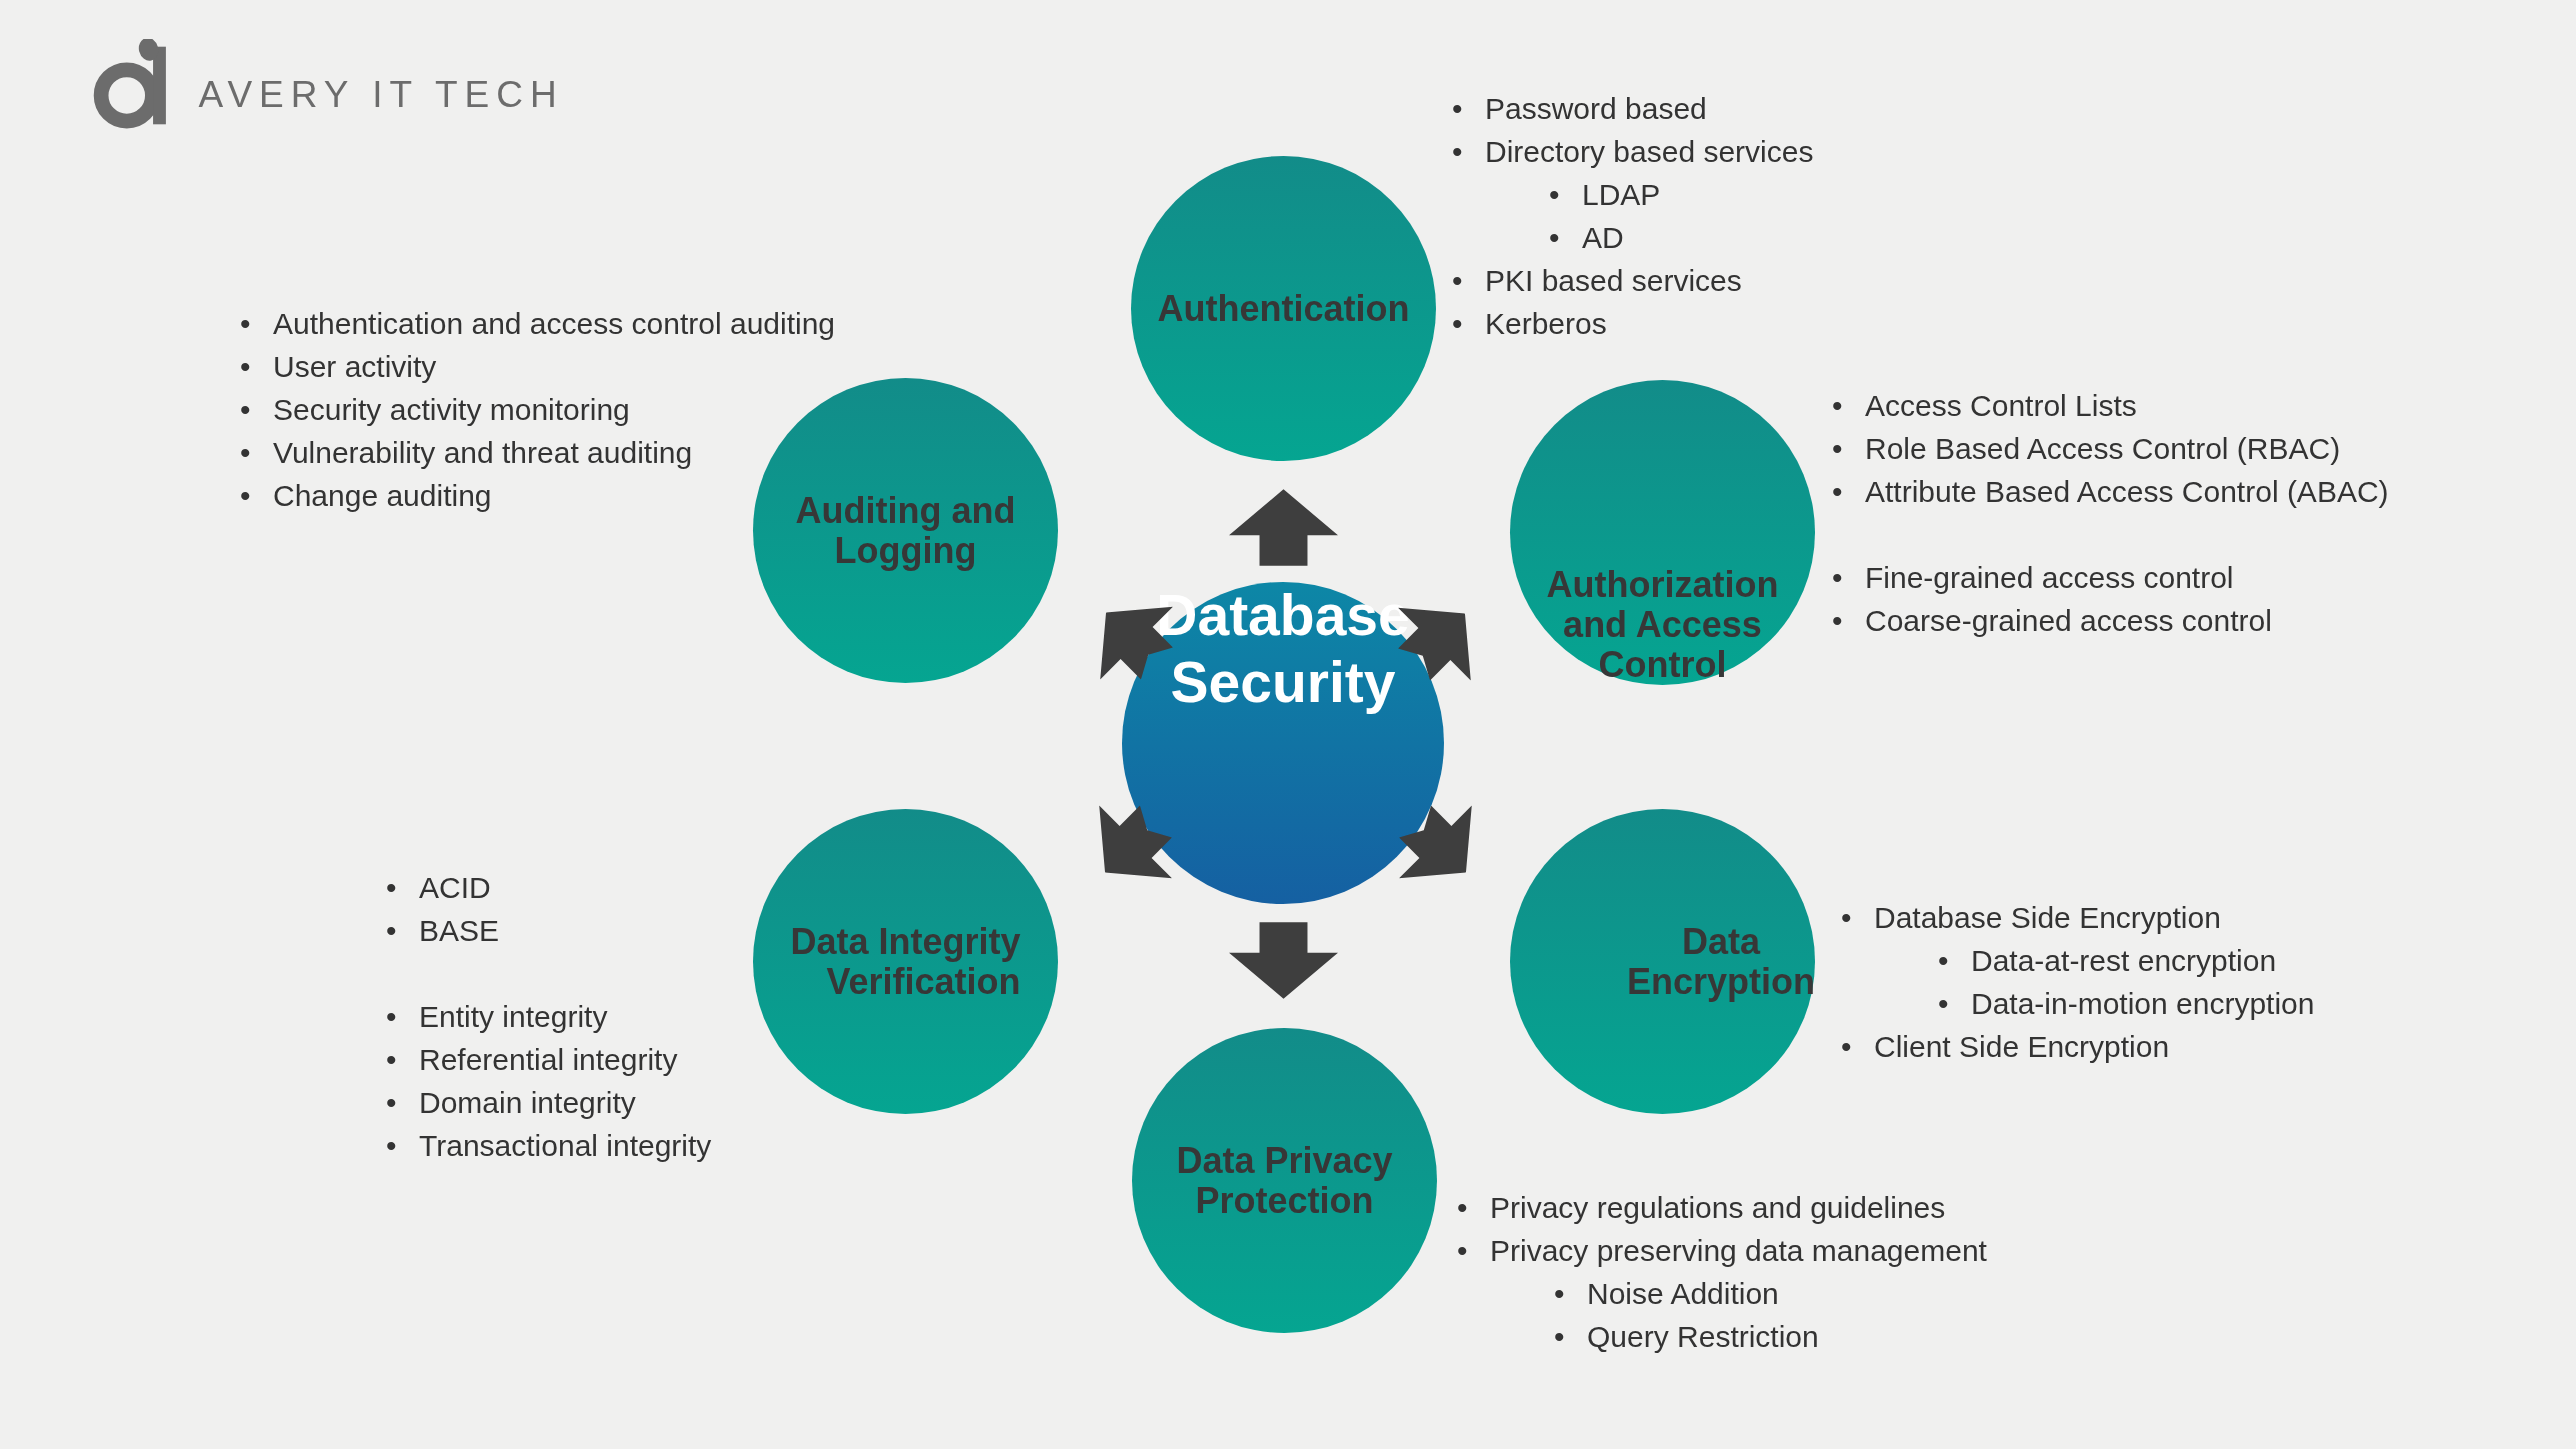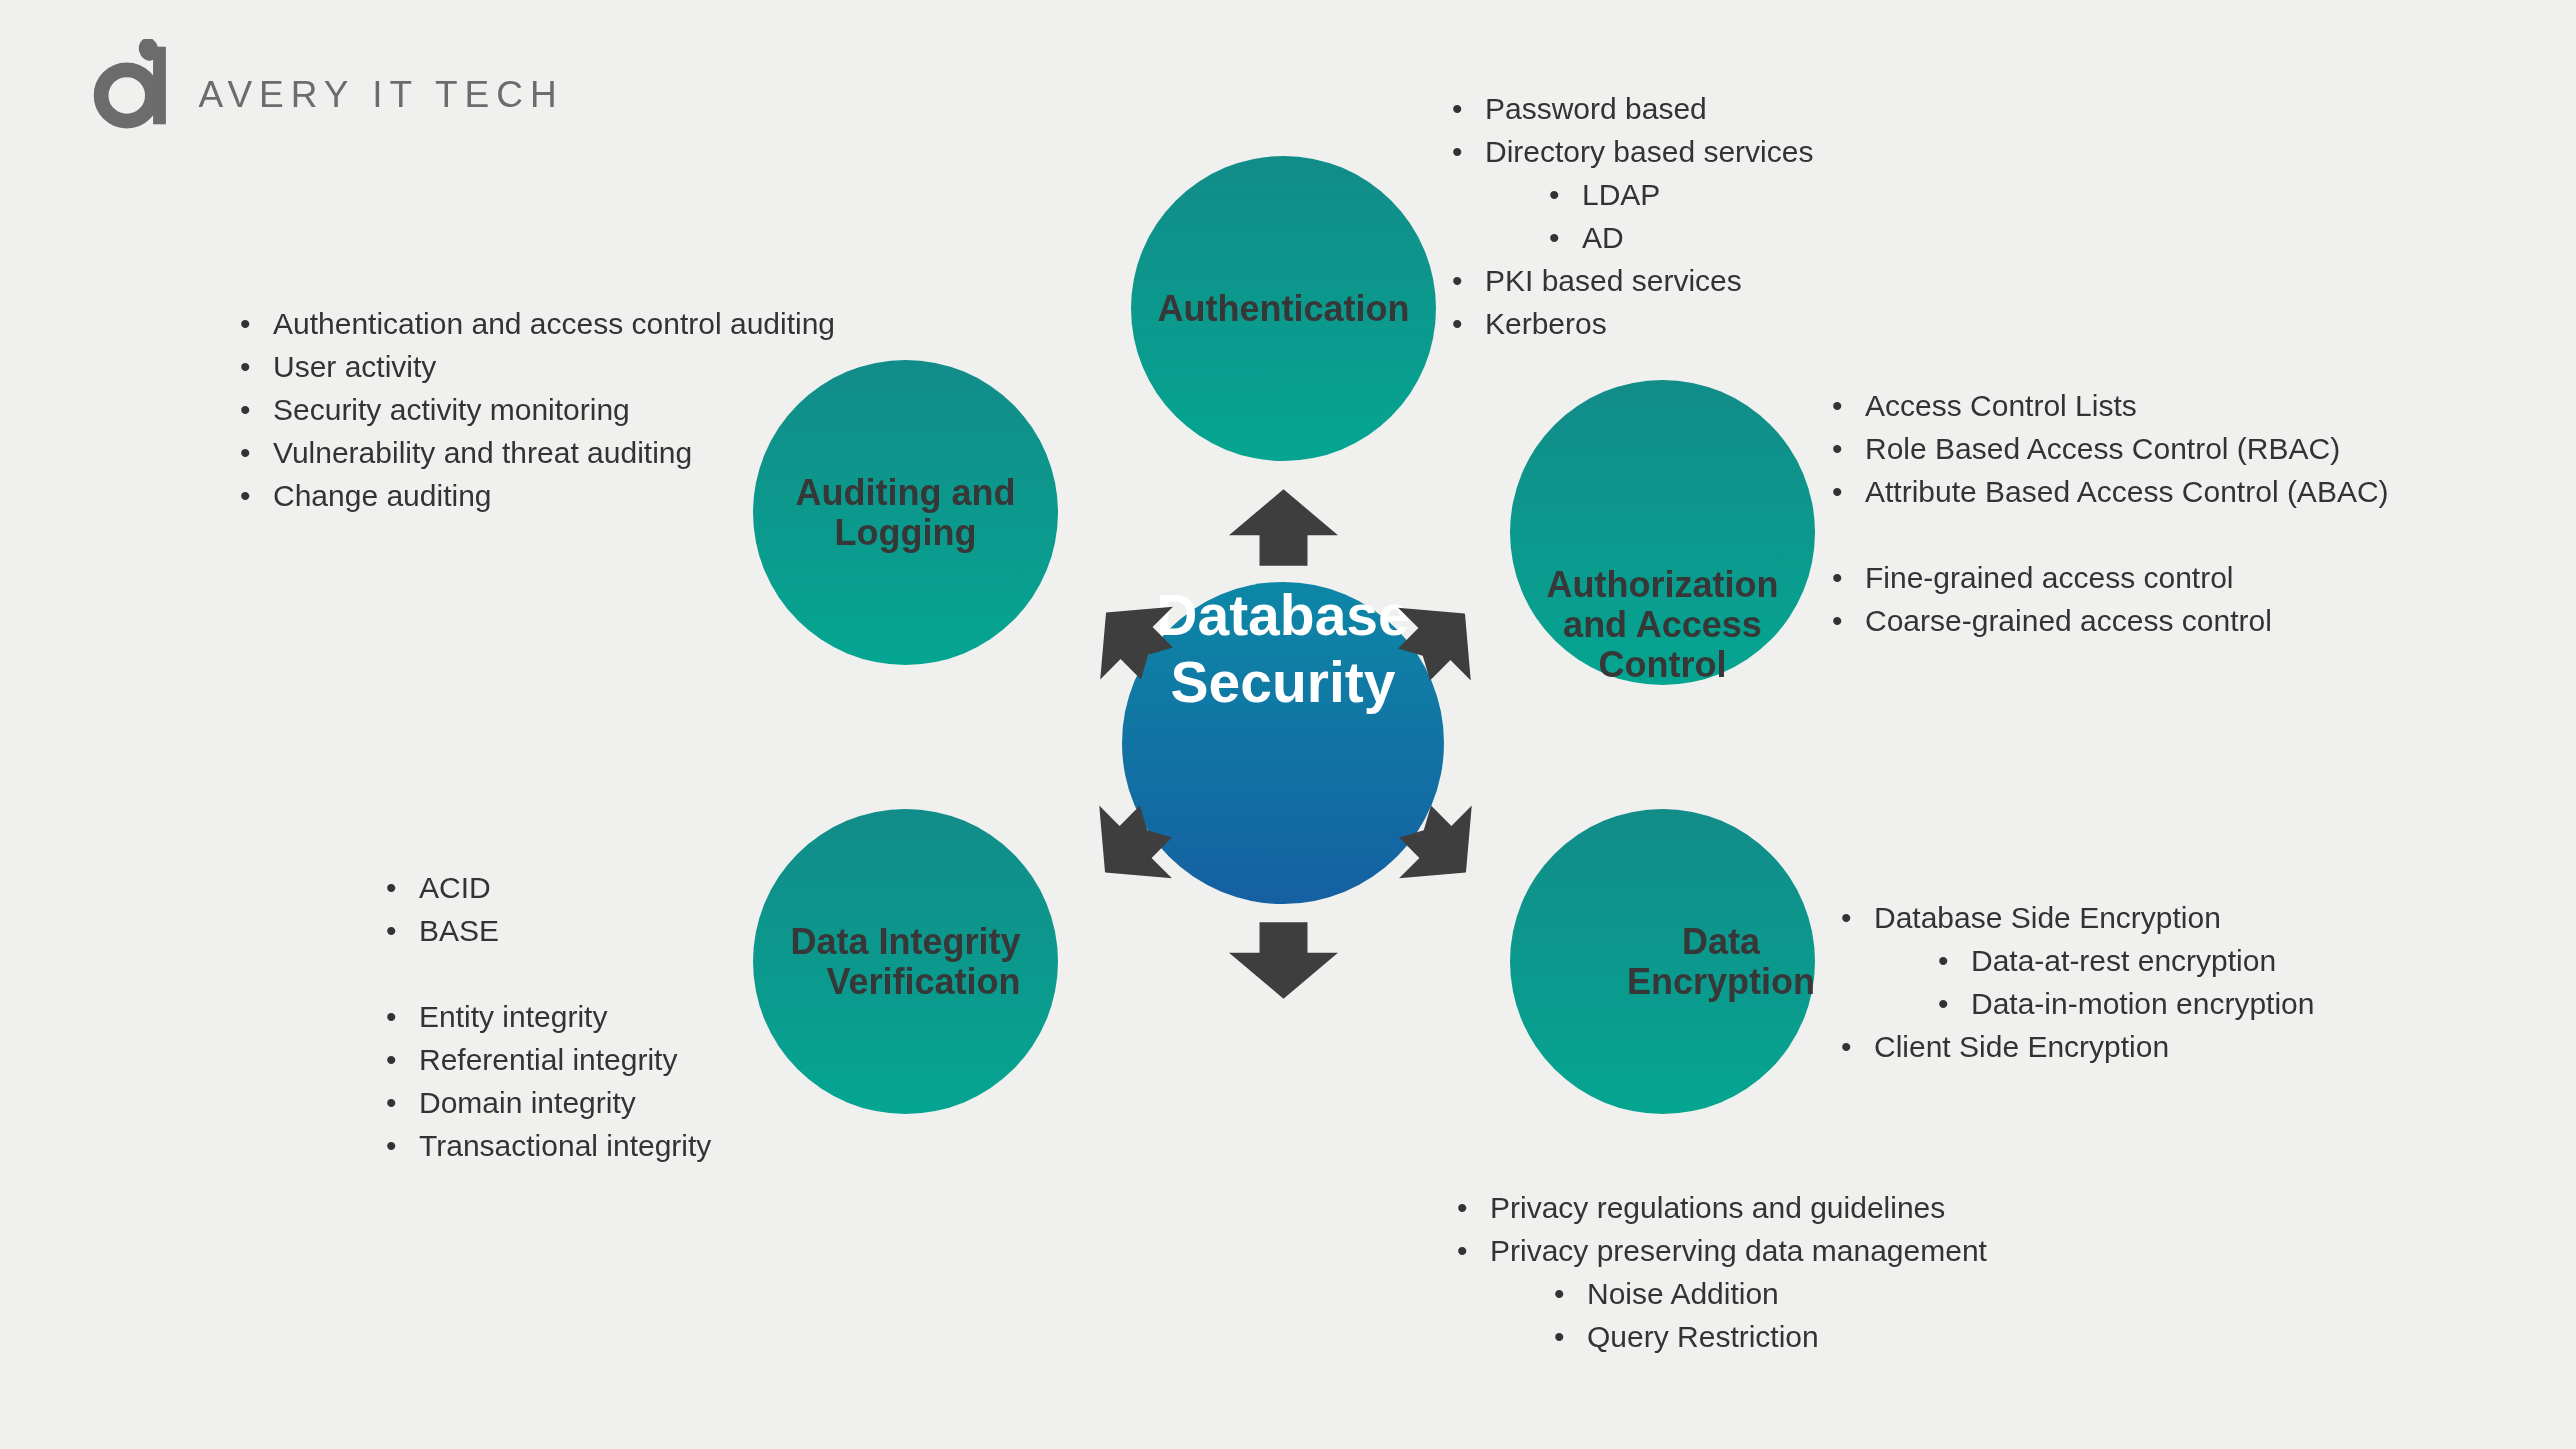--- a/index.html
+++ b/index.html
@@ -33,21 +33,21 @@
   }
   .center-circle{
     position:absolute;left:1122px;top:582px;width:322px;height:322px;border-radius:50%;
     background:linear-gradient(180deg,var(--center-top,#0d87a6) 0%,var(--center-bottom,#1560a2) 100%);
     display:flex;align-items:flex-start;justify-content:center;text-align:center;
   }
   .center-label{
     font-size:57px;line-height:67px;font-weight:700;color:#ffffff;white-space:pre-line;
   }
   .pos-authentication{left:1131px;top:156px;}
-  .pos-auditing{left:753px;top:360px;}
+  .pos-auditing{left:753px;top:378px;}
   .pos-authorization{left:1510px;top:380px;align-items:flex-end;}
   .pos-integrity{left:753px;top:809px;text-align:right;}
   .pos-encryption{left:1510px;top:809px;justify-content:flex-end;}
   .pos-privacy{left:1132px;top:1028px;}
   
   .arrow{position:absolute;}
   .arrow svg{display:block;width:100%;height:100%;}
   .arrow path{fill:var(--arrow,#3e3e3e);}
   .arr-up{left:1229px;top:489px;width:109px;height:77px;}
   .arr-down{left:1229px;top:922px;width:109px;height:77px;transform:rotate(180deg);}
@@ -91,20 +91,24 @@
   </div>
   <div class="node-circle pos-authorization">
     <div class="node-label">Authorization
 and Access
 Control</div>
   </div>
   <div class="node-circle pos-encryption">
     <div class="node-label">Data
 Encryption</div>
   </div>
+  <div class="node-circle pos-privacy">
+    <div class="node-label">Data Privacy
+Protection</div>
+  </div>
   <div class="node-circle pos-integrity">
     <div class="node-label">Data Integrity
 Verification</div>
   </div>
   <div class="node-circle pos-auditing">
     <div class="node-label">Auditing and
 Logging</div>
   </div>
 
   <div class="center-circle">

